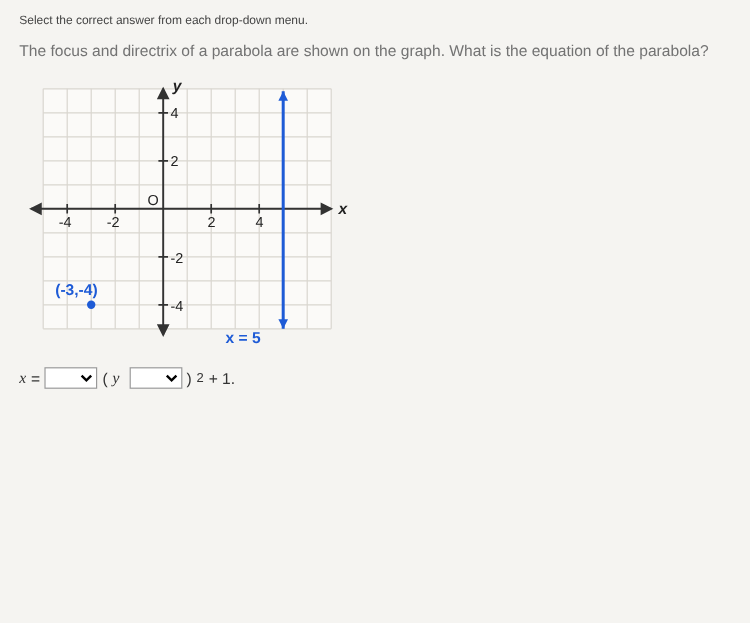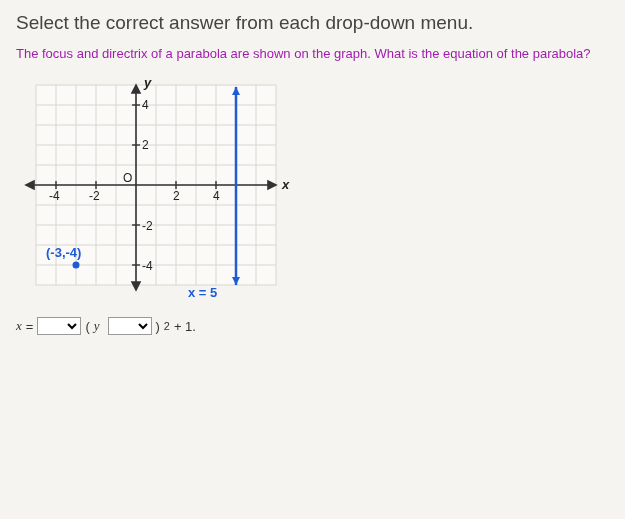--- a/index.html
+++ b/index.html
@@ -4,22 +4,22 @@
   <style>
     * { box-sizing: border-box; margin: 0; padding: 0; }
     body {
       font-family: Arial, sans-serif;
       background: #f5f4f1;
       padding: 12px 16px;
       color: #3a3a3a;
       width: 625px;
       position: relative;
     }
-    .instruction { font-size: 19px; margin-bottom: 12px; color: #444; }
-    .question { font-size: 13px; margin-bottom: 14px; color: #a21caf; }
+    .instruction { font-size: 10px; margin-bottom: 12px; color: #444; }
+    .question { font-size: 13px; margin-bottom: 14px; color: #737373; }
     .graph-container { position: relative; width: 280px; height: 230px; margin-bottom: 12px; }
     svg.graph { width: 100%; height: 100%; }
     .answer-line {
       font-size: 13px;
       color: #333;
       display: flex;
       align-items: center;
       gap: 4px;
       margin-top: 6px;
       flex-wrap: nowrap;

